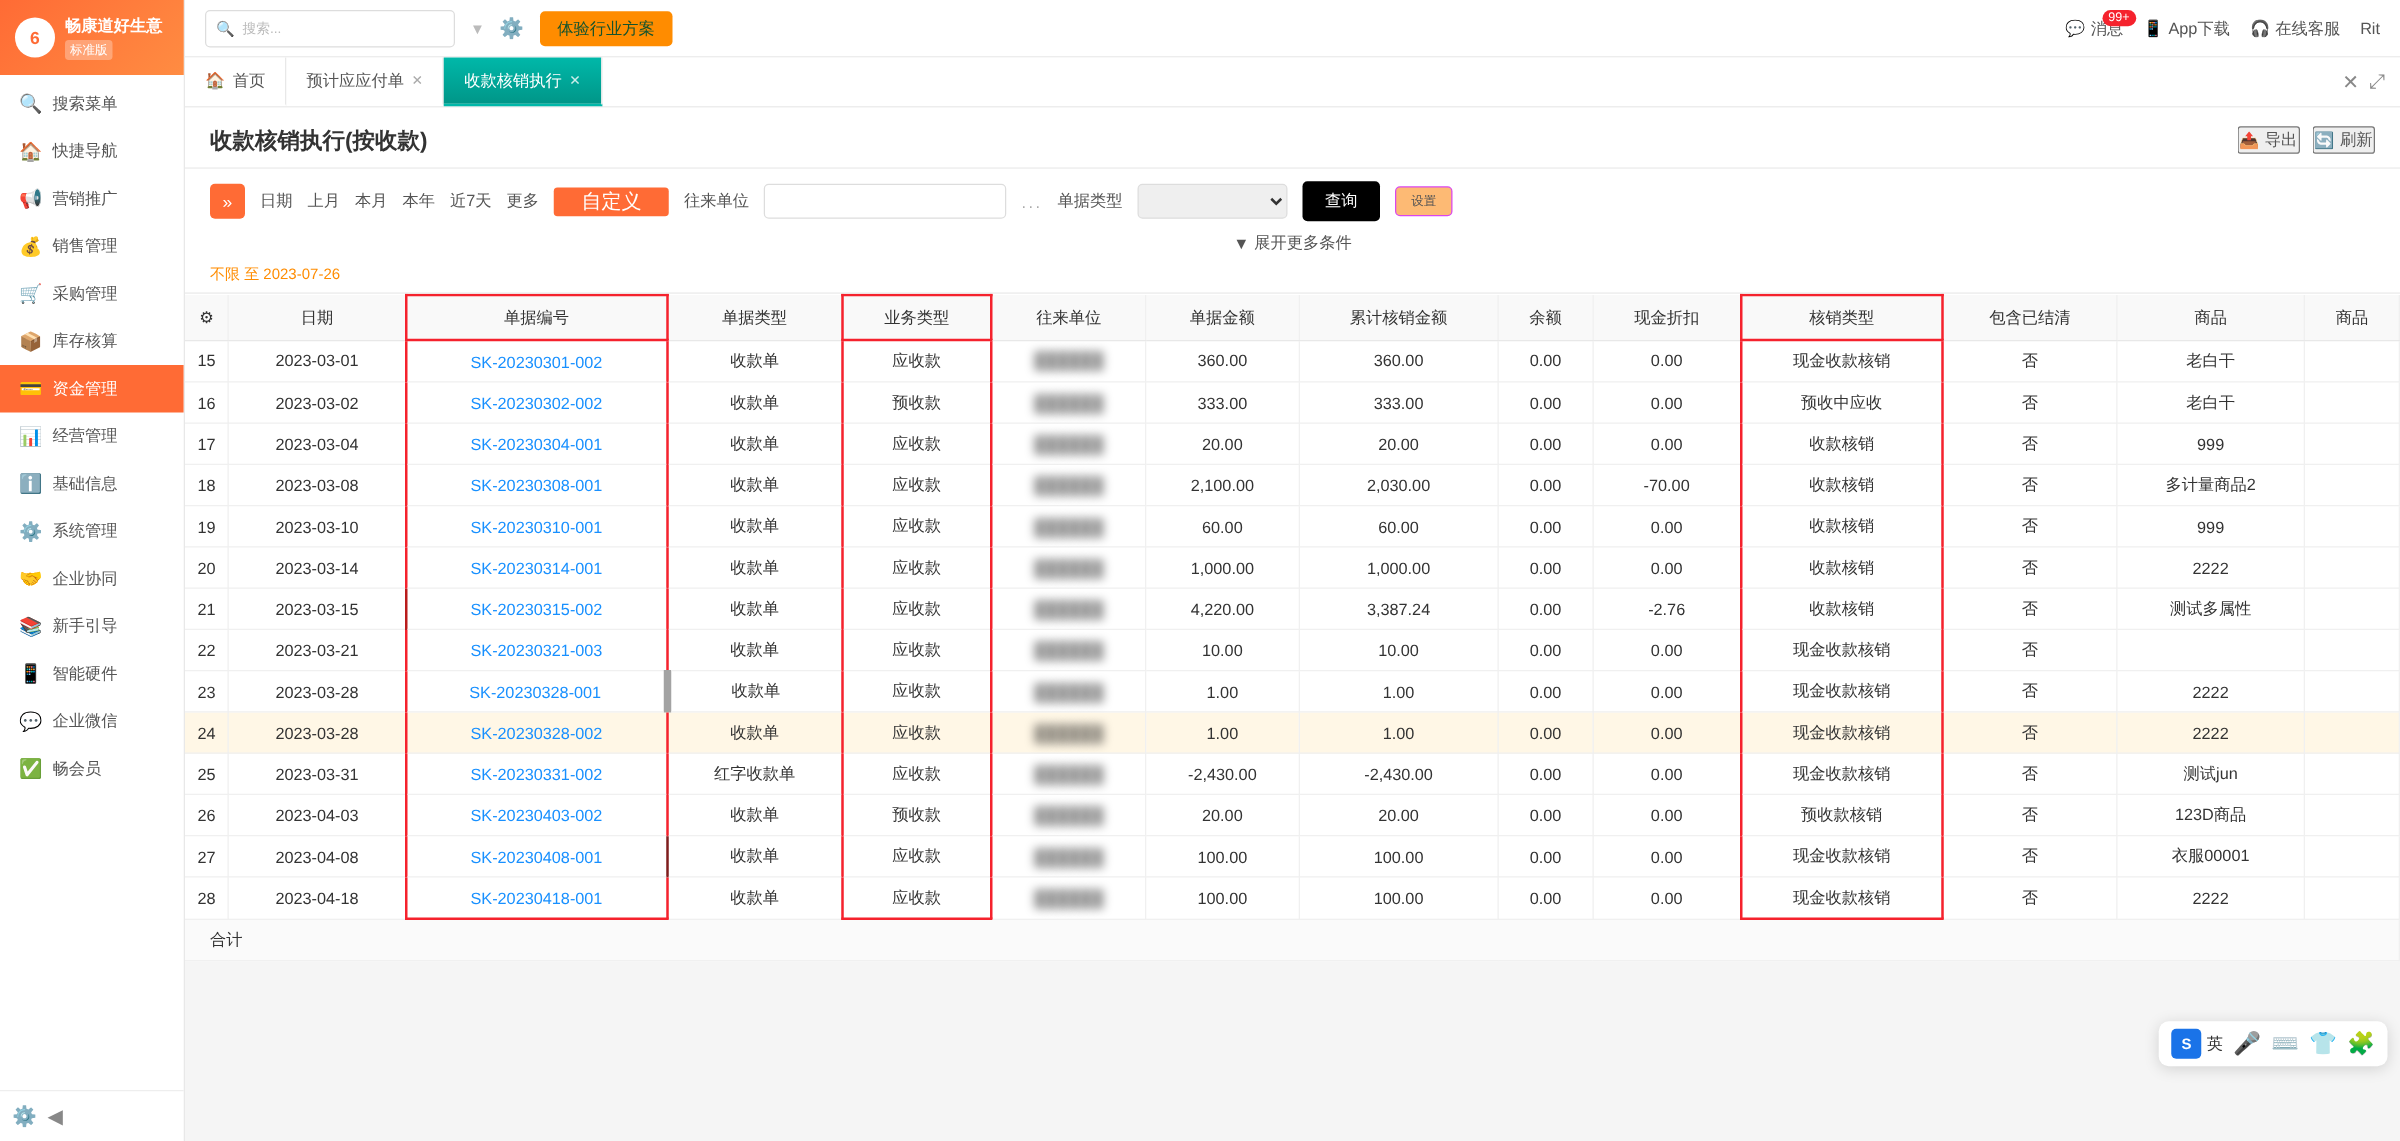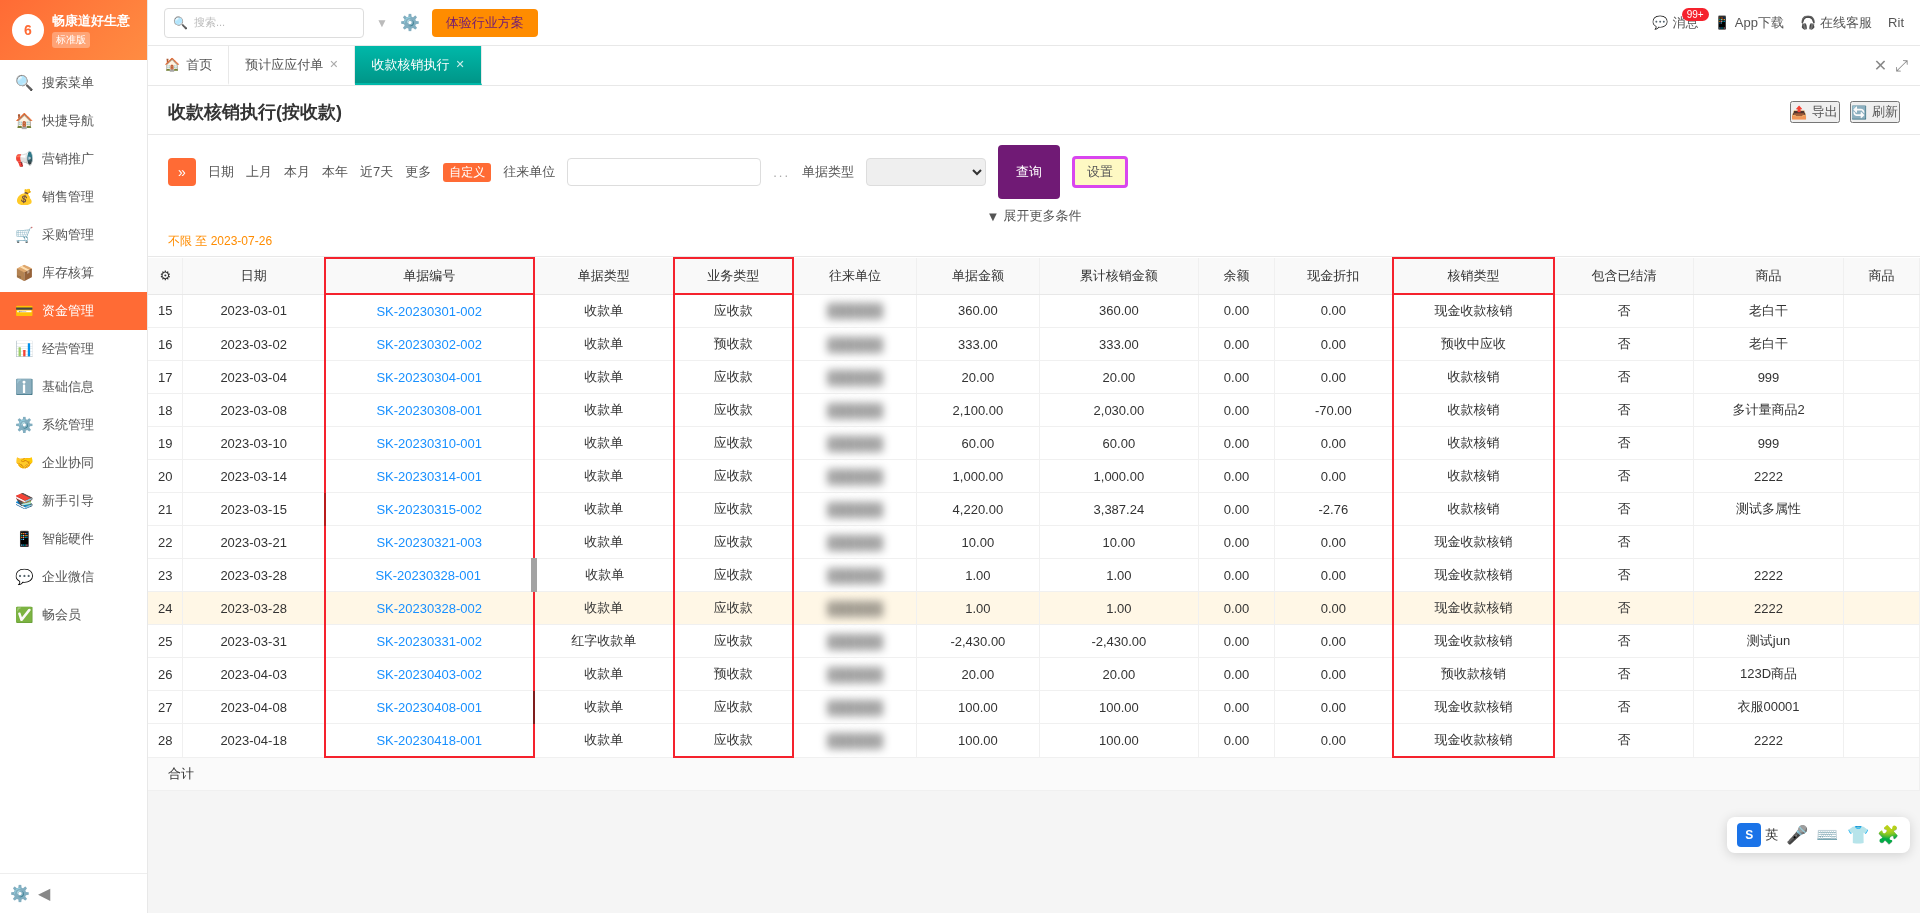--- a/index.html
+++ b/index.html
@@ -18,21 +18,21 @@
     .sidebar-bottom-icon { font-size: 16px; color: #888; cursor: pointer; }
 
     
     .main { flex: 1; display: flex; flex-direction: column; min-width: 0; }
 
     
     .topbar { height: 46px; background: #fff; border-bottom: 1px solid #e8e8e8; display: flex; align-items: center; padding: 0 16px; gap: 12px; flex-shrink: 0; }
     .topbar-search { flex: 0 0 200px; height: 30px; border: 1px solid #ddd; border-radius: 4px; padding: 0 8px; display: flex; align-items: center; gap: 6px; color: #bbb; font-size: 12px; }
     .topbar-dropdown { display: flex; align-items: center; gap: 4px; color: #555; font-size: 13px; cursor: pointer; }
     .topbar-gear { font-size: 16px; color: #888; cursor: pointer; }
-    .topbar-btn-orange { background: #ff8c00; color: #701a75; border: none; border-radius: 4px; padding: 5px 14px; font-size: 13px; cursor: pointer; }
+    .topbar-btn-orange { background: #ff8c00; color: #14532d; border: none; border-radius: 4px; padding: 5px 14px; font-size: 13px; cursor: pointer; }
     .topbar-spacer { flex: 1; }
     .topbar-right { display: flex; align-items: center; gap: 16px; }
     .topbar-msg { display: flex; align-items: center; gap: 4px; font-size: 13px; color: #555; cursor: pointer; position: relative; }
     .badge-red { background: #f5222d; color: #fff; border-radius: 10px; font-size: 10px; padding: 1px 5px; position: absolute; top: -6px; right: -10px; }
     .topbar-link { font-size: 13px; color: #555; cursor: pointer; display: flex; align-items: center; gap: 4px; }
 
     
     .tabs-bar { height: 40px; background: #fff; border-bottom: 1px solid #e8e8e8; display: flex; align-items: stretch; flex-shrink: 0; }
     .tab { display: flex; align-items: center; padding: 0 16px; gap: 6px; font-size: 13px; color: #555; cursor: pointer; border-bottom: 2px solid transparent; border-right: 1px solid #e8e8e8; }
     .tab.active { color: #fff; background: linear-gradient(to bottom, #00b8a9, #009688); border-bottom: 2px solid #00b8a9; }
@@ -47,26 +47,26 @@
     .content { flex: 1; overflow: auto; padding: 0; background: #f5f5f5; display: flex; flex-direction: column; }
 
     
     .page-header { background: #fff; padding: 14px 20px 10px; border-bottom: 1px solid #e8e8e8; display: flex; align-items: center; justify-content: space-between; }
     .page-title { font-size: 18px; font-weight: bold; color: #333; }
     .page-actions { display: flex; gap: 10px; }
     .page-action-btn { display: flex; align-items: center; gap: 4px; font-size: 13px; color: #555; cursor: pointer; }
     .filter-toggle-btn { width: 28px; height: 28px; background: #ff6b35; color: #fff; border: none; border-radius: 4px; cursor: pointer; display: flex; align-items: center; justify-content: center; font-size: 14px; flex-shrink: 0; }
     .filter-label { color: #555; font-size: 13px; }
     .date-opt { color: #555; cursor: pointer; font-size: 13px; }
-    .date-opt-custom { background: #ff6b35; color: #fff; border-radius: 3px; padding: 1px 6px; font-size: 12px; }
+    .date-opt-custom { background: #ff6b35; color: #fff; border-radius: 3px; padding: 1px 22px; font-size: 16px; }
     .filter-input { border: 1px solid #ddd; border-radius: 4px; padding: 4px 8px; font-size: 13px; color: #333; height: 28px; min-width: 180px; }
     .filter-dots { color: #aaa; letter-spacing: 2px; }
     .filter-select { border: 1px solid #ddd; border-radius: 4px; padding: 4px 8px; font-size: 13px; color: #333; height: 28px; min-width: 120px; }
-    .filter-query-btn { background: #701a75; color: #fff; border: none; border-radius: 4px; padding: 18px 18px; font-size: 13px; cursor: pointer; }
-    .filter-set-btn { border: 3px solid #d946ef; background: #fef9c3; border-radius: 4px; padding: 4px 12px; font-size: 13px; color: #555; cursor: pointer; }
+    .filter-query-btn { background: #000000; color: #fff; border: none; border-radius: 4px; padding: 7px 18px; font-size: 13px; cursor: pointer; }
+    .filter-set-btn { border: 1px solid #d946ef; background: #fdba74; border-radius: 4px; padding: 4px 12px; font-size: 10px; color: #555; cursor: pointer; }
     .expand-btn { display: flex; align-items: center; gap: 4px; color: #555; font-size: 13px; cursor: pointer; margin: 0 auto; }
 
     
     .table-wrap { flex: 1; overflow: auto; padding: 0 0 10px; background: #f5f5f5; }
     .data-table { width: 100%; border-collapse: collapse; background: #fff; }
     .data-table th { background: #f9f9f9; border-bottom: 1px solid #e8e8e8; border-right: 1px solid #f0f0f0; padding: 8px 10px; font-size: 13px; color: #333; font-weight: 500; white-space: nowrap; text-align: center; }
     .data-table td { border-bottom: 1px solid #f0f0f0; border-right: 1px solid #f0f0f0; padding: 7px 10px; font-size: 13px; color: #333; white-space: nowrap; text-align: center; }
     .data-table tr.highlighted td { background: #fff7e6; }
     .link-text { color: #1890ff; cursor: pointer; text-decoration: none; }
     .text-red { color: #f5222d; }

